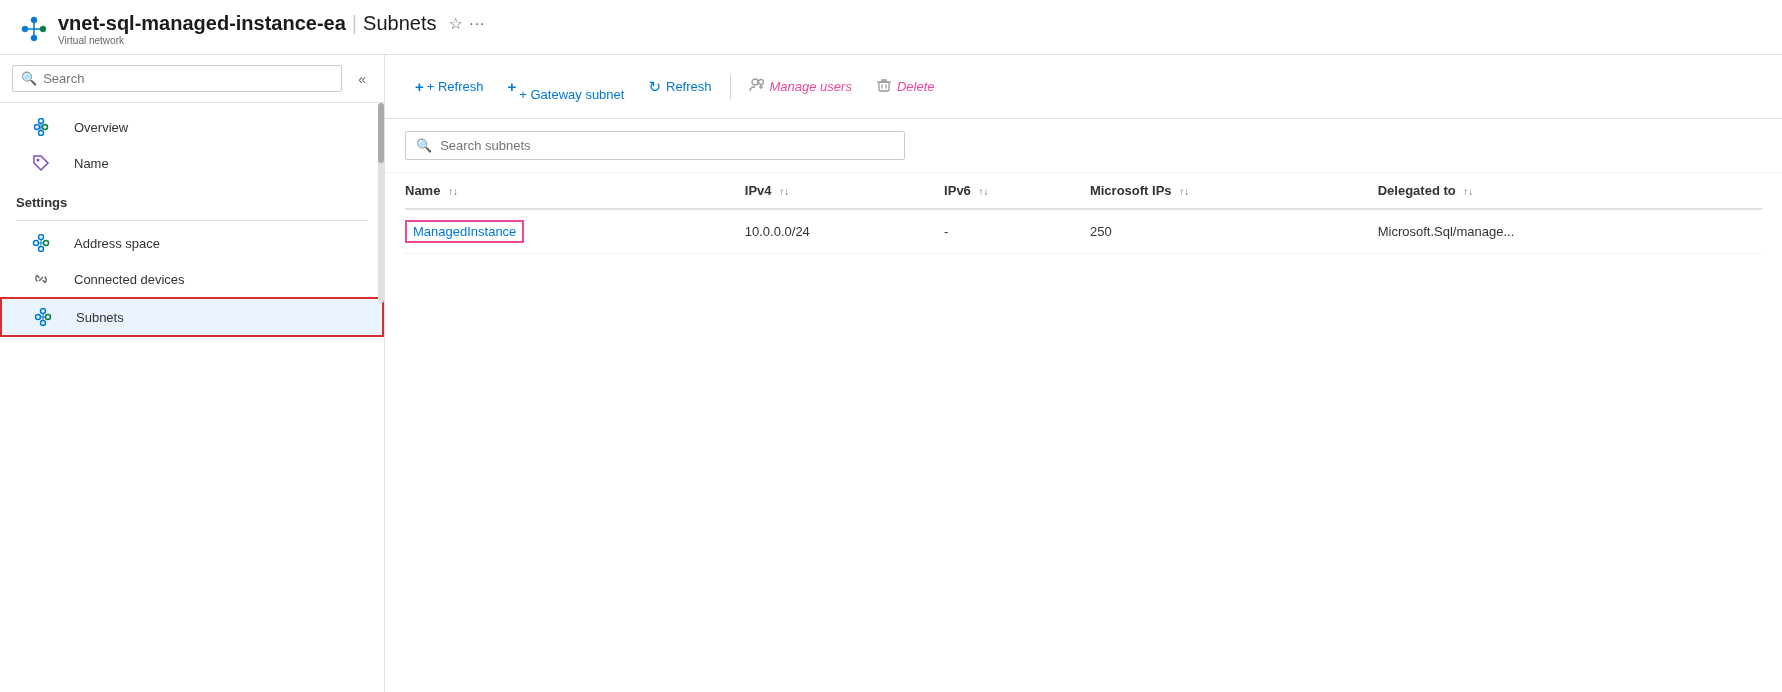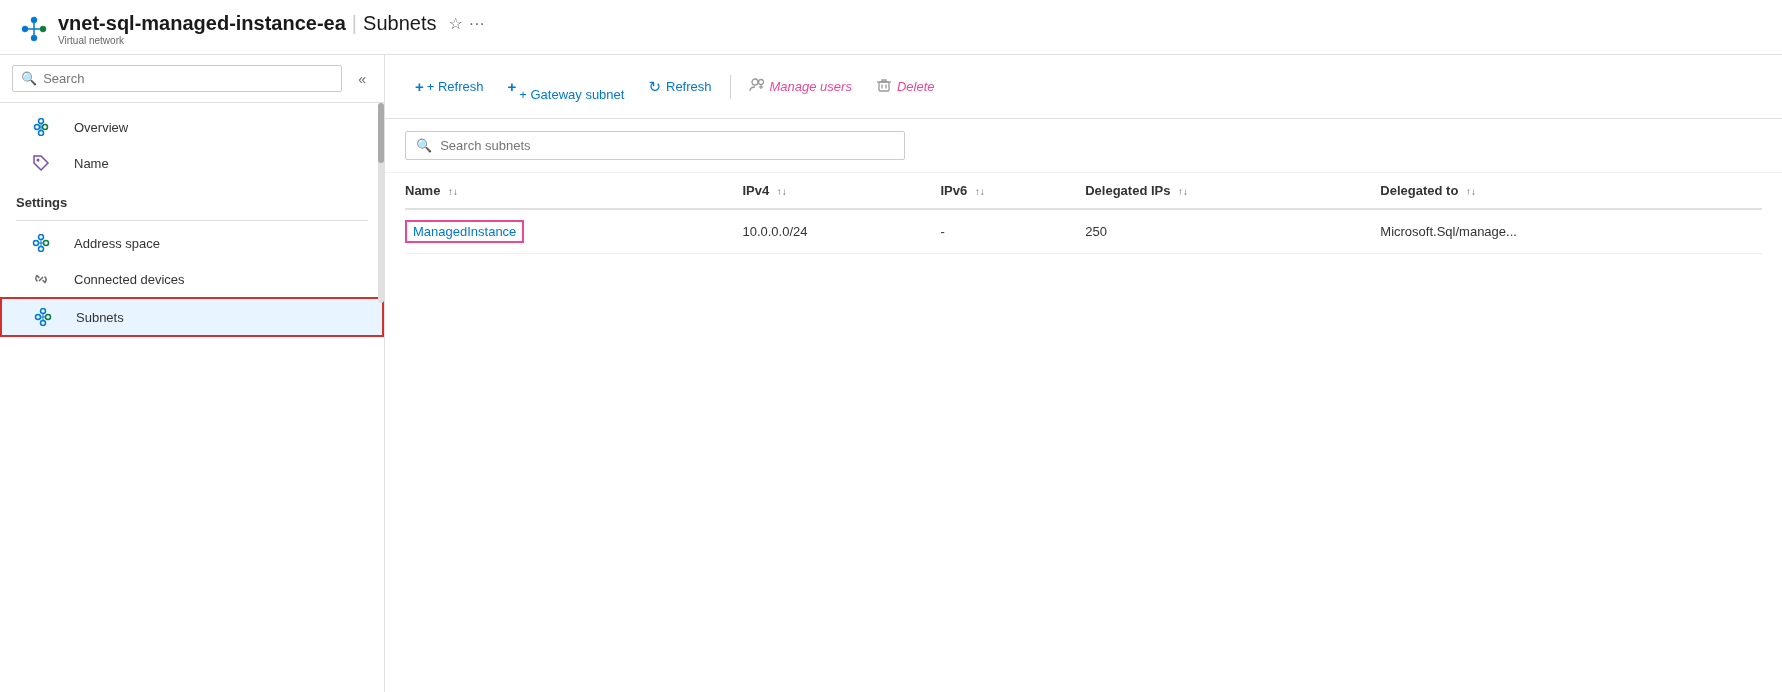--- a/index.html
+++ b/index.html
@@ -233,21 +233,21 @@
             </th>
             <th>
               <span>IPv4</span>
               <span class="sort-arrows">↑↓</span>
             </th>
             <th>
               <span>IPv6</span>
               <span class="sort-arrows">↑↓</span>
             </th>
             <th>
-              <span>Delegated IPs</span>
+              <span>Microsoft IPs</span>
               <span class="sort-arrows">↑↓</span>
             </th>
             <th>
               <span>Delegated to</span>
               <span class="sort-arrows">↑↓</span>
             </th>
           </tr>
         </thead>
         <tbody>
           <tr>

